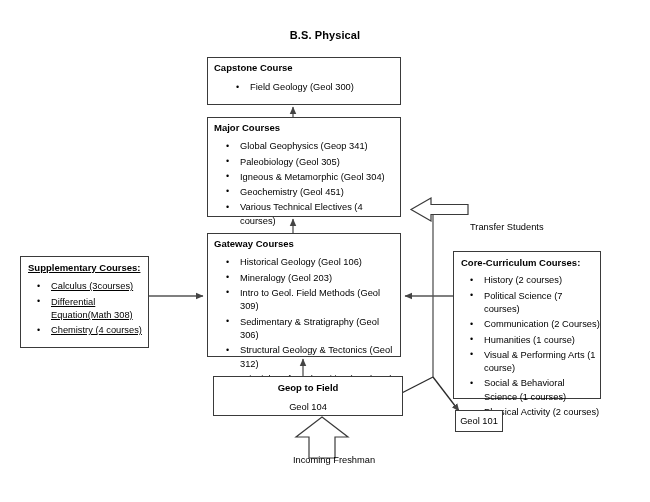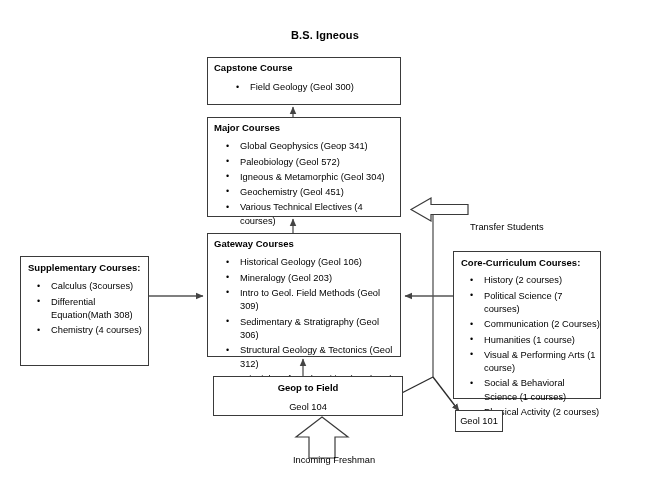--- a/index.html
+++ b/index.html
@@ -79,21 +79,21 @@
   #major-box ul.items { margin-top: 7px; }
   #major-box ul.items li { padding-left: 32px; }
   #major-box ul.items li::before { left: 18px; }
 
   #gateway-box { left: 207px; top: 233px; width: 194px; height: 124px; }
   #gateway-box .box-title { margin: 4px 0 0 6px; }
   #gateway-box ul.items { margin-top: 7px; }
   #gateway-box ul.items li { padding-left: 32px; }
   #gateway-box ul.items li::before { left: 18px; }
 
-  #supplementary-box { left: 20px; top: 256px; width: 129px; height: 110px; }
+  #supplementary-box { left: 20px; top: 256px; width: 129px; height: 92px; text-decoration: underline; }
   #supplementary-box .box-title { margin: 5px 0 0 7px; }
   #supplementary-box ul.items { margin-top: 7px; }
   #supplementary-box ul.items li { padding-left: 30px; }
   #supplementary-box ul.items li::before { left: 16px; }
 
   #core-box { left: 453px; top: 251px; width: 148px; height: 148px; }
   #core-box .box-title { margin: 5px 0 0 7px; }
   #core-box ul.items { margin-top: 6px; }
   #core-box ul.items li { padding-left: 30px; }
   #core-box ul.items li::before { left: 16px; }
@@ -127,21 +127,21 @@
     width: 650px;
     text-align: center;
     font-size: 9.3px;
   }
 </style>
 </head>
 <body>
 
 <div id="canvas">
 
-  <div id="page-title">B.S. Igneous</div>
+  <div id="page-title">B.S. Physical</div>
 
   <svg class="svg-layer" viewBox="0 0 650 502" xmlns="http://www.w3.org/2000/svg">
     <defs>
       <marker id="arrowhead" markerWidth="7" markerHeight="7" refX="5.6" refY="3" orient="auto" markerUnits="strokeWidth">
         <path d="M0,0.4 L6,3 L0,5.6 Z" fill="#444444"></path>
       </marker>
     </defs>
 
     <line x1="293" y1="117" x2="293" y2="107" stroke="#555555" stroke-width="1.3" marker-end="url(#arrowhead)"></line>
 
@@ -168,21 +168,21 @@
     <div class="box-title">Capstone Course</div>
     <ul class="items">
       <li>Field Geology (Geol 300)</li>
     </ul>
   </div>
 
   <div class="box" id="major-box">
     <div class="box-title">Major Courses</div>
     <ul class="items">
       <li>Global Geophysics (Geop 341)</li>
-      <li>Paleobiology (Geol 572)</li>
+      <li>Paleobiology (Geol 305)</li>
       <li>Igneous &amp; Metamorphic (Geol 304)</li>
       <li>Geochemistry (Geol 451)</li>
       <li>Various Technical Electives (4 courses)</li>
     </ul>
   </div>
 
   <div class="box" id="gateway-box">
     <div class="box-title">Gateway Courses</div>
     <ul class="items">
       <li>Historical Geology (Geol 106)</li>

